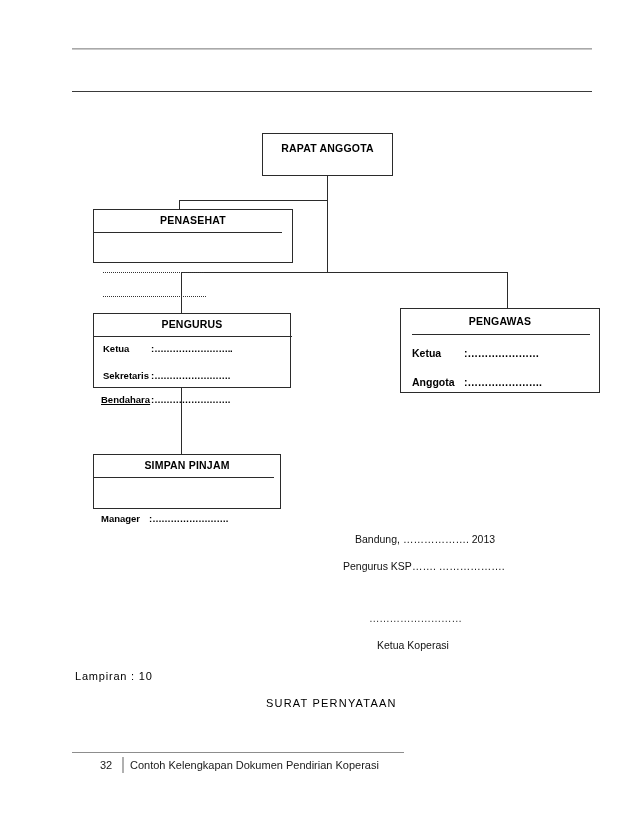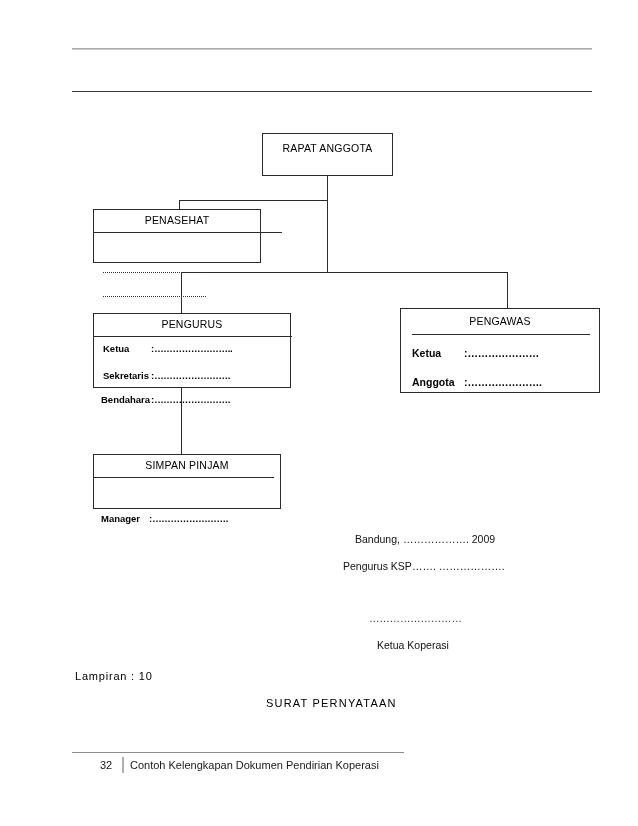--- a/index.html
+++ b/index.html
@@ -39,21 +39,21 @@
 
   
   .box {
     position: absolute;
     border: 1px solid #2b2b2b;
     box-sizing: border-box;
     background: #ffffff;
   }
   .box-title {
     text-align: center;
-    font-weight: normal;
+    font-weight: bold;
     font-size: 10.5px;
     letter-spacing: 0.2px;
     line-height: 1;
     font-family: "Liberation Sans", sans-serif;
   }
   .divider {
     position: absolute;
     height: 1px;
     background: #2b2b2b;
   }
@@ -179,40 +179,40 @@
     <div class="conn conn-h" style="left:181px; top:272px; width:327px;"></div>
     <div class="conn conn-v" style="left:181px; top:272px; height:41px;"></div>
     <div class="conn conn-v" style="left:507px; top:272px; height:41px;"></div>
 
     <div class="conn conn-v" style="left:181px; top:388px; height:66px;"></div>
 
     <div class="box" style="left:262px; top:133px; width:131px; height:43px;">
       <div class="box-title" style="padding-top:9px;">RAPAT ANGGOTA</div>
     </div>
 
-    <div class="box" style="left:93px; top:209px; width:168px; height:54px;">
+    <div class="box" style="left:93px; top:209px; width:200px; height:54px;">
       <div class="box-title" style="padding-top:5px;">PENASEHAT</div>
       <div class="divider" style="left:0; top:22px; width:188px;"></div>
     </div>
 
     <div class="dotline" style="left:103px; top:272px; width:101px;"></div>
     <div class="dotline" style="left:103px; top:296px; width:103px;"></div>
 
     <div class="box" style="left:93px; top:313px; width:198px; height:75px;">
       <div class="box-title" style="padding-top:5px;">PENGURUS</div>
       <div class="divider" style="left:0; top:22px; width:198px;"></div>
     </div>
     <div class="field" style="left:103px; top:343px;">
       <span class="fname" style="width:48px;">Ketua</span><span class="fcolon">:</span><span class="fdots">……………………..</span>
     </div>
     <div class="field" style="left:103px; top:370px;">
       <span class="fname" style="width:48px;">Sekretaris</span><span class="fcolon">:</span><span class="fdots">…………………….</span>
     </div>
     <div class="field" style="left:101px; top:394px;">
-      <span class="fname" style="width:50px;">Bendahara</span><span class="fcolon">:</span><span class="fdots">…………………….</span>
+      <span class="fname" style="width:50px;text-decoration:underline;">Bendahara</span><span class="fcolon">:</span><span class="fdots">…………………….</span>
     </div>
 
     <div class="box" style="left:400px; top:308px; width:200px; height:85px;">
       <div class="box-title" style="padding-top:7px;">PENGAWAS</div>
       <div class="divider" style="left:11px; top:25px; width:178px;"></div>
     </div>
     <div class="field" style="left:412px; top:347px; font-size:10.5px;">
       <span class="fname" style="width:52px;">Ketua</span><span class="fcolon">:</span><span class="fdots">…………………</span>
     </div>
     <div class="field" style="left:412px; top:376px; font-size:10.5px;">
@@ -223,21 +223,21 @@
       <div class="box-title" style="padding-top:5px;">SIMPAN PINJAM</div>
       <div class="divider" style="left:0; top:22px; width:180px;"></div>
     </div>
     <div class="field" style="left:101px; top:513px;">
       <span class="fname" style="width:48px;">Manager</span><span class="fcolon">:</span><span class="fdots">…………………….</span>
     </div>
 
   </div>
 
   <div>
-    <div class="plain" style="left:355px; top:533px;">Bandung,  ………………. 2009</div>
+    <div class="plain" style="left:355px; top:533px;">Bandung,  ………………. 2013</div>
     <div class="plain" style="left:343px; top:560px;">Pengurus KSP……. ……………….</div>
     <div class="sig-dots" style="left:369px; top:612px;">………………………</div>
     <div class="plain" style="left:377px; top:639px;text-align:center;">Ketua Koperasi</div>
   </div>
 
   <div class="lampiran" style="left:75px; top:670px;">Lampiran : 10</div>
   <div class="doc-heading" style="left:266px; top:697px;">SURAT PERNYATAAN</div>
 
   <div>
     <div class="footer-rule"></div>

